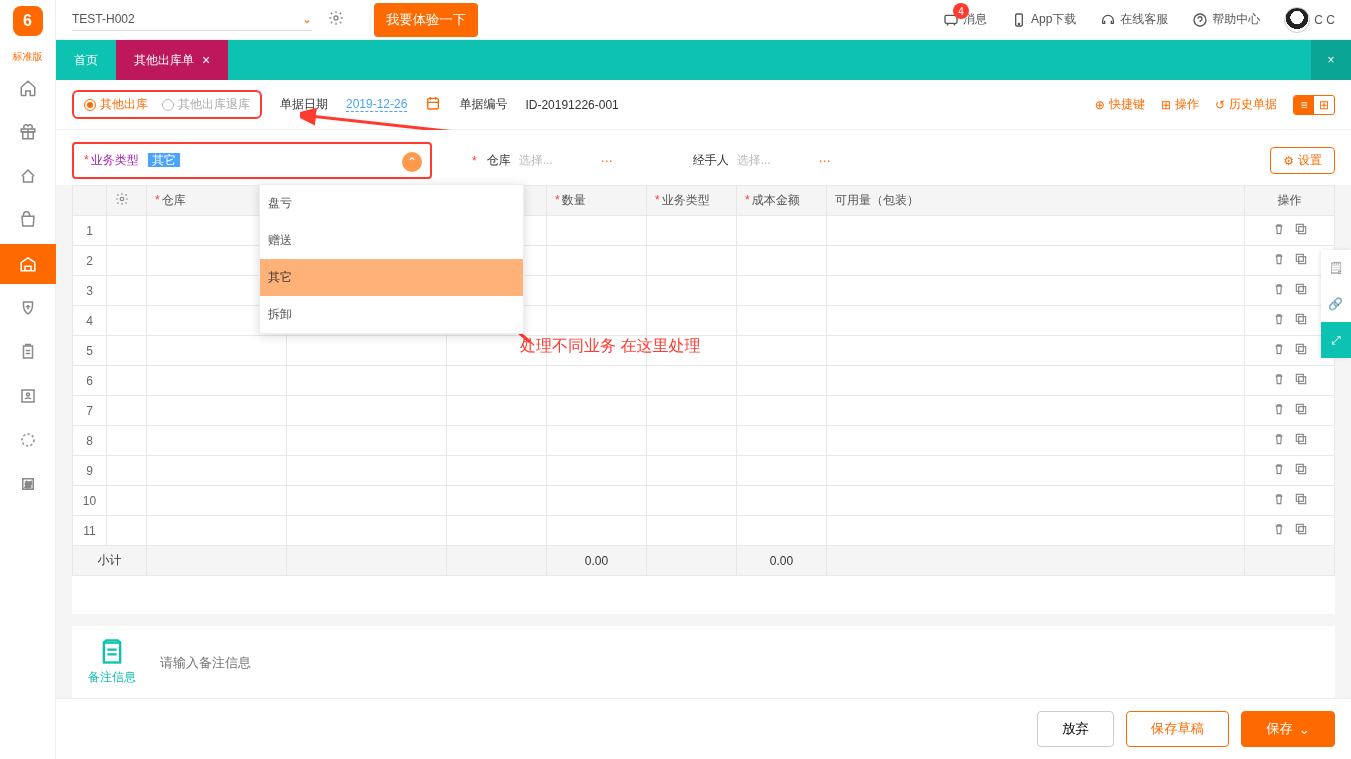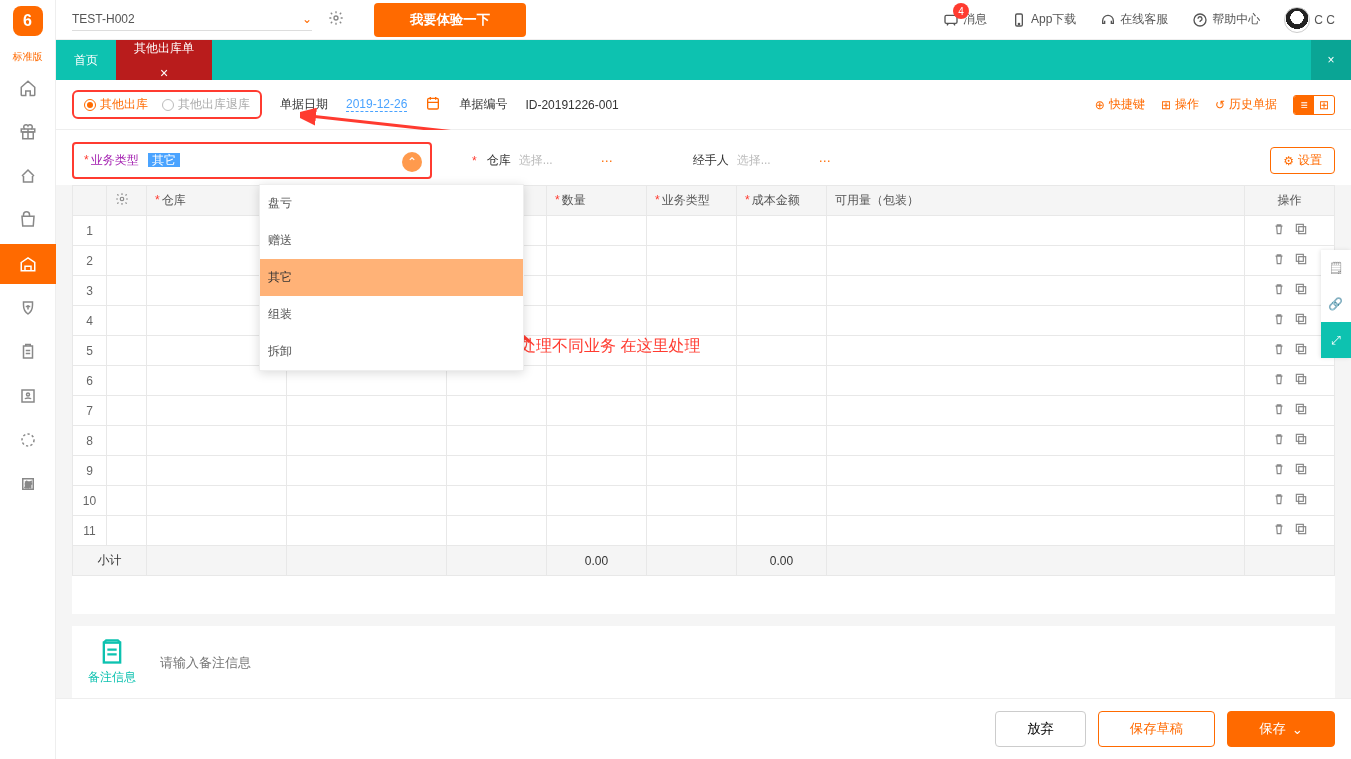--- a/index.html
+++ b/index.html
@@ -14,31 +14,31 @@
 .rail .item.active { background: #ff6a00; color: #fff; }
 .rail svg { width: 18px; height: 18px; }
 
 .main { flex: 1; display: flex; flex-direction: column; min-width: 0; }
 
 
 .topbar { height: 40px; background: #fff; border-bottom: 1px solid #eee; display: flex; align-items: center; padding: 0 16px; }
 .tenant { width: 240px; border-bottom: 1px solid #ddd; display: flex; align-items: center; justify-content: space-between; padding: 4px 0; color: #555; }
 .tenant .chev { color: #ff6a00; }
 .gear-top { margin-left: 16px; color: #888; }
-.trial-btn { margin-left: 30px; background: #ff6a00; color: #fff; border: none; padding: 8px 36px; border-radius: 4px; cursor: pointer; font-weight: bold; }
+.trial-btn { margin-left: 30px; background: #ff6a00; color: #fff; border: none; padding: 8px 12px; border-radius: 4px; cursor: pointer; }
 .top-spacer { flex: 1; }
 .top-link { display: flex; align-items: center; gap: 4px; margin-left: 24px; color: #555; cursor: pointer; position: relative; }
 .top-link svg { width: 16px; height: 16px; }
 .msg-badge { position: absolute; top: -8px; right: 18px; background: #ff3b30; color: #fff; font-size: 10px; width: 16px; height: 16px; border-radius: 8px; display: flex; align-items: center; justify-content: center; }
 .avatar { width: 26px; height: 26px; border-radius: 50%; background: radial-gradient(circle at 50% 40%, #fff 35%, #222 36%, #222 60%, #fff 61%); border: 1px solid #ccc; }
 
 
 .tabbar { height: 40px; background: #0dc2b0; display: flex; align-items: stretch; color: #fff; }
 .tab { padding: 0 18px; display: flex; align-items: center; gap: 8px; cursor: pointer; }
-.tab.active { background: #b91c1c; flex-direction: column; }
+.tab.active { background: #be185d; }
 .tab .close { font-size: 14px; }
 .tab-close-right { margin-left: auto; width: 40px; display: flex; align-items: center; justify-content: center; background: #0aa595; cursor: pointer; }
 
 
 .toolbar { background: #fff; border-bottom: 1px solid #eee; padding: 10px 16px; display: flex; align-items: center; gap: 18px; flex-wrap: wrap; }
 .radio-group { border: 2px solid #ff3b30; border-radius: 6px; padding: 4px 10px; display: flex; gap: 14px; align-items: center; }
 .radio { display: flex; align-items: center; gap: 4px; cursor: pointer; }
 .radio .dot { width: 12px; height: 12px; border-radius: 50%; border: 1px solid #bbb; display: inline-flex; align-items: center; justify-content: center; }
 .radio.checked .dot { border-color: #ff6a00; }
 .radio.checked .dot::after { content: ""; width: 6px; height: 6px; border-radius: 50%; background: #ff6a00; }
@@ -91,21 +91,21 @@
 .center { text-align: center; }
 
 
 .remark { background: #fff; margin: 12px 16px 0; padding: 12px 16px; display: flex; align-items: center; gap: 24px; }
 .remark .iconbox { color: #0dc2b0; text-align: center; }
 .remark .iconbox svg { width: 28px; height: 28px; }
 .remark input { flex: 1; border: none; outline: none; font-size: 13px; color: #555; }
 
 
 .footer { background: #fff; border-top: 1px solid #eee; padding: 12px 16px; display: flex; justify-content: flex-end; gap: 12px; }
-.btn { padding: 8px 31px; border-radius: 4px; border: 1px solid #ccc; background: #fff; cursor: pointer; }
+.btn { padding: 8px 24px; border-radius: 4px; border: 1px solid #ccc; background: #fff; cursor: pointer; }
 .btn.outline-orange { border-color: #ff6a00; color: #ff6a00; }
 .btn.primary { background: #ff6a00; color: #fff; border-color: #ff6a00; display: flex; align-items: center; gap: 6px; }
 
 
 .float-rail { position: absolute; right: 0; top: 250px; width: 30px; background: #fff; box-shadow: -1px 0 4px rgba(0,0,0,.1); }
 .float-rail div { height: 36px; display: flex; align-items: center; justify-content: center; color: #888; cursor: pointer; }
 .float-rail div.on { background: #0dc2b0; color: #fff; }
 </style>
 </head>
 <body>
@@ -283,21 +283,20 @@
     <div class="formrow">
       <div class="biztype-box">
         <span class="req">*</span><span class="field-lbl">业务类型</span>
         <span class="biztype-val">其它</span>
         <span class="dd-toggle">⌃</span>
         
         <div class="dropdown">
           <div class="opt">盘亏</div>
           <div class="opt">赠送</div>
           <div class="opt sel">其它</div>
-          <div class="opt">组装</div>
           <div class="opt">拆卸</div>
         </div>
       </div>
       <div class="field">
         <span class="req">*</span>
           <span>仓库</span>
         <span class="placeholder">选择...</span>
         <span class="more-dots">⋯</span>
       </div>
       <div class="field" style="margin-left:40px">

